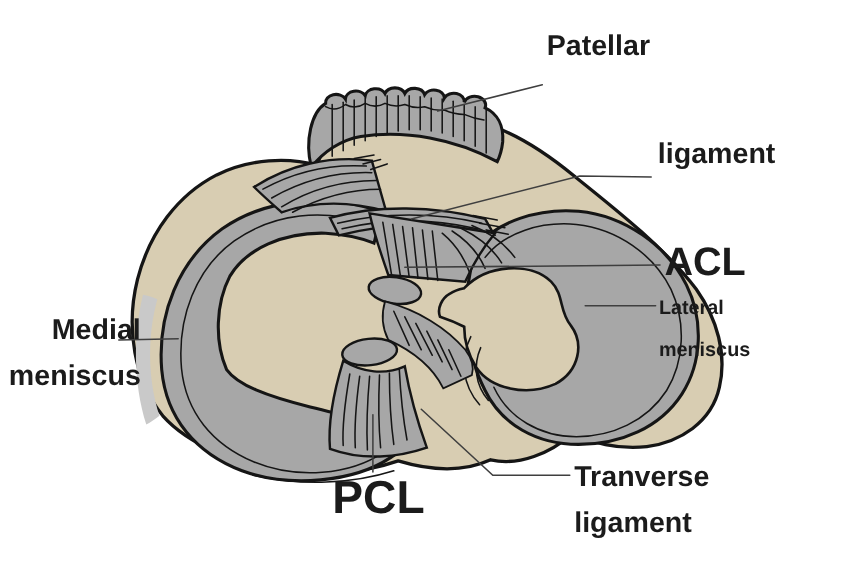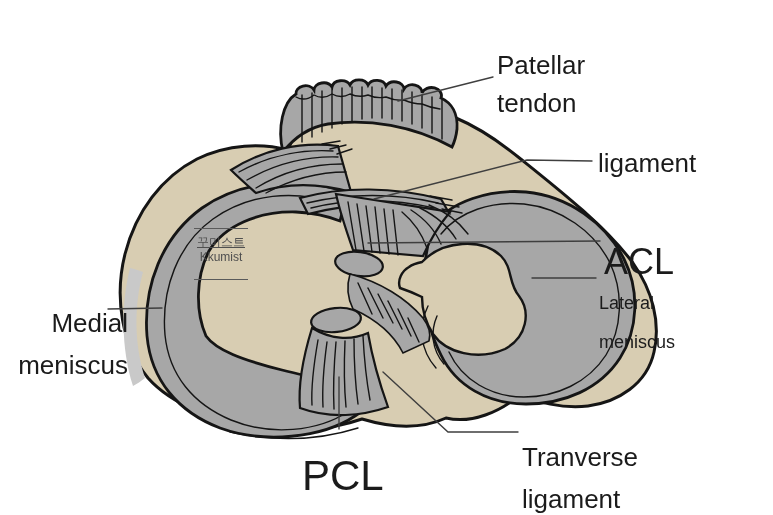--- a/index.html
+++ b/index.html
@@ -7,23 +7,22 @@
     position:relative;
     width:773px;height:515px;
     background:var(--background,#fff);
     overflow:hidden;
     font-family:"Liberation Sans", sans-serif;
   }
   .stage svg{position:absolute;left:0;top:0;}
   .label{
     position:absolute;
     color:var(--label_text,#1b1b1b);
-    font-weight:400;
+    font-weight:700;
     white-space:nowrap;
-    margin-top:24px;
   }
   .label span{display:block;}
   .lbl-sm{font-size:26px;line-height:38px;}
   .watermark{
     position:absolute;
     left:194px;top:228px;width:54px;
     text-align:center;
     color:var(--watermark_text,#4f4f4f);
     font-weight:400;
     font-size:12px;line-height:15px;
@@ -187,21 +186,20 @@
       <path class="leader" d="M 368,243 L 600,241"></path>
       <path class="leader" d="M 532,278 L 596,278"></path>
       <path class="leader" d="M 108,309 L 162,308"></path>
       <path class="leader" d="M 339,377 L 339,429"></path>
       <path class="leader" d="M 383,372 L 448,432 L 518,432"></path>
     </g>
   </svg>
 
   <div class="label lbl-sm" style="left:497px;top:22px;">
     <span>Patellar</span>
-    <span>tendon</span>
   </div>
 
   <div class="label lbl-sm" style="left:598px;top:120px;">
     <span>ligament</span>
   </div>
 
   <div class="label" style="left:604px;top:220px;font-size:36px;line-height:36px;">
     <span>ACL</span>
   </div>
 
@@ -217,18 +215,14 @@
 
   <div class="label" style="left:302px;top:431px;font-size:42px;line-height:42px;">
     <span>PCL</span>
   </div>
 
   <div class="label" style="left:522px;top:412px;font-size:26px;line-height:42px;">
     <span>Tranverse</span>
     <span>ligament</span>
   </div>
 
-  <div class="watermark">
-    <span class="kr">꾸미스트</span>
-    <span>Kkumist</span>
-  </div>
 
 </div>
 
 </body></html>

